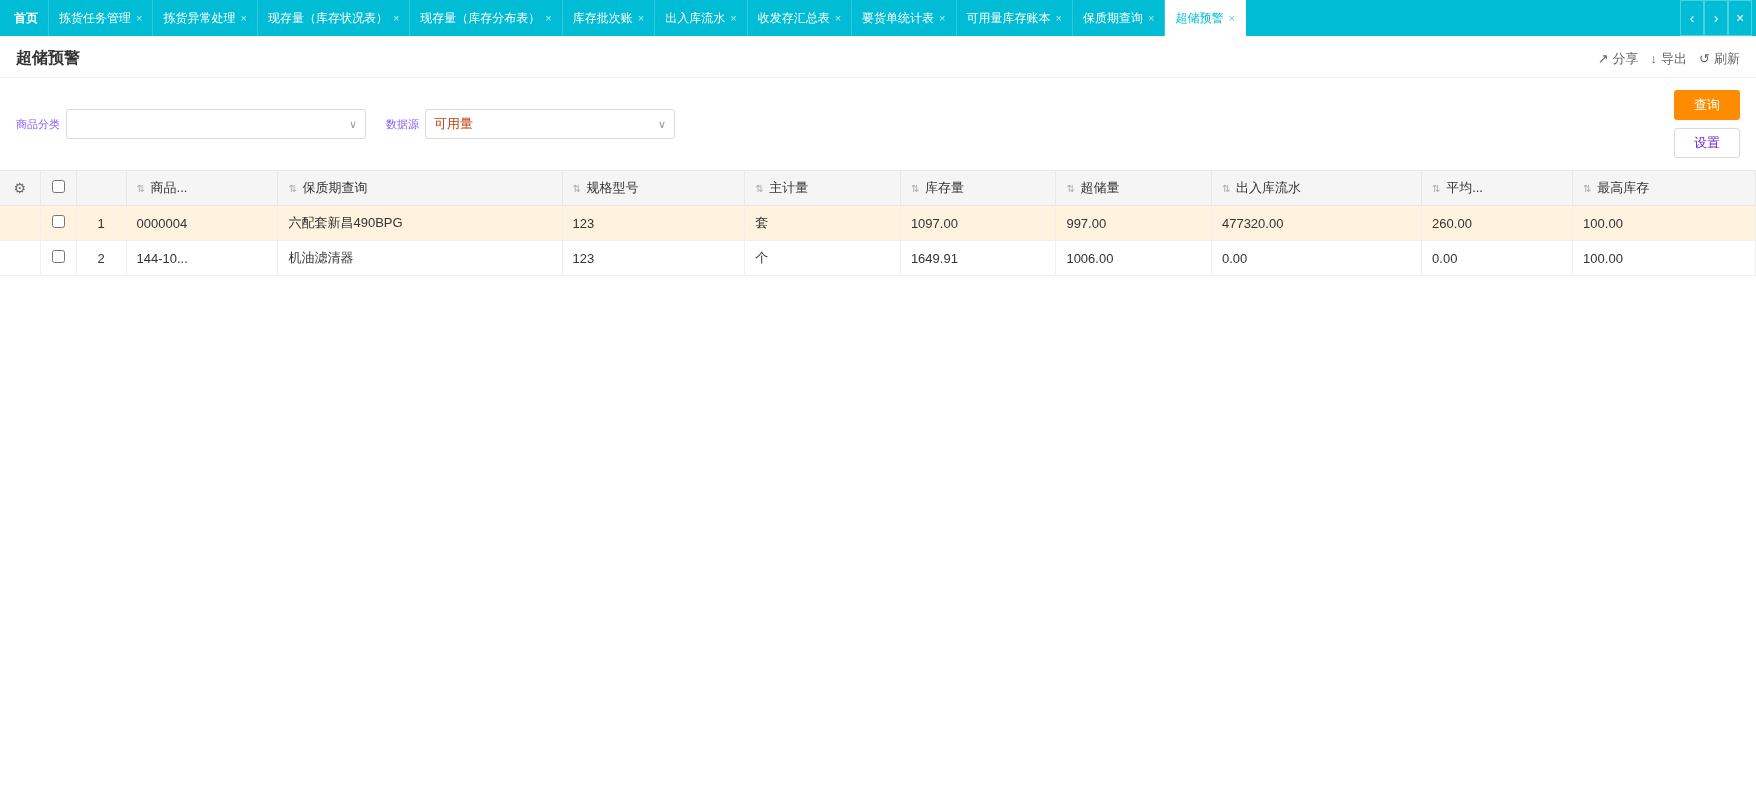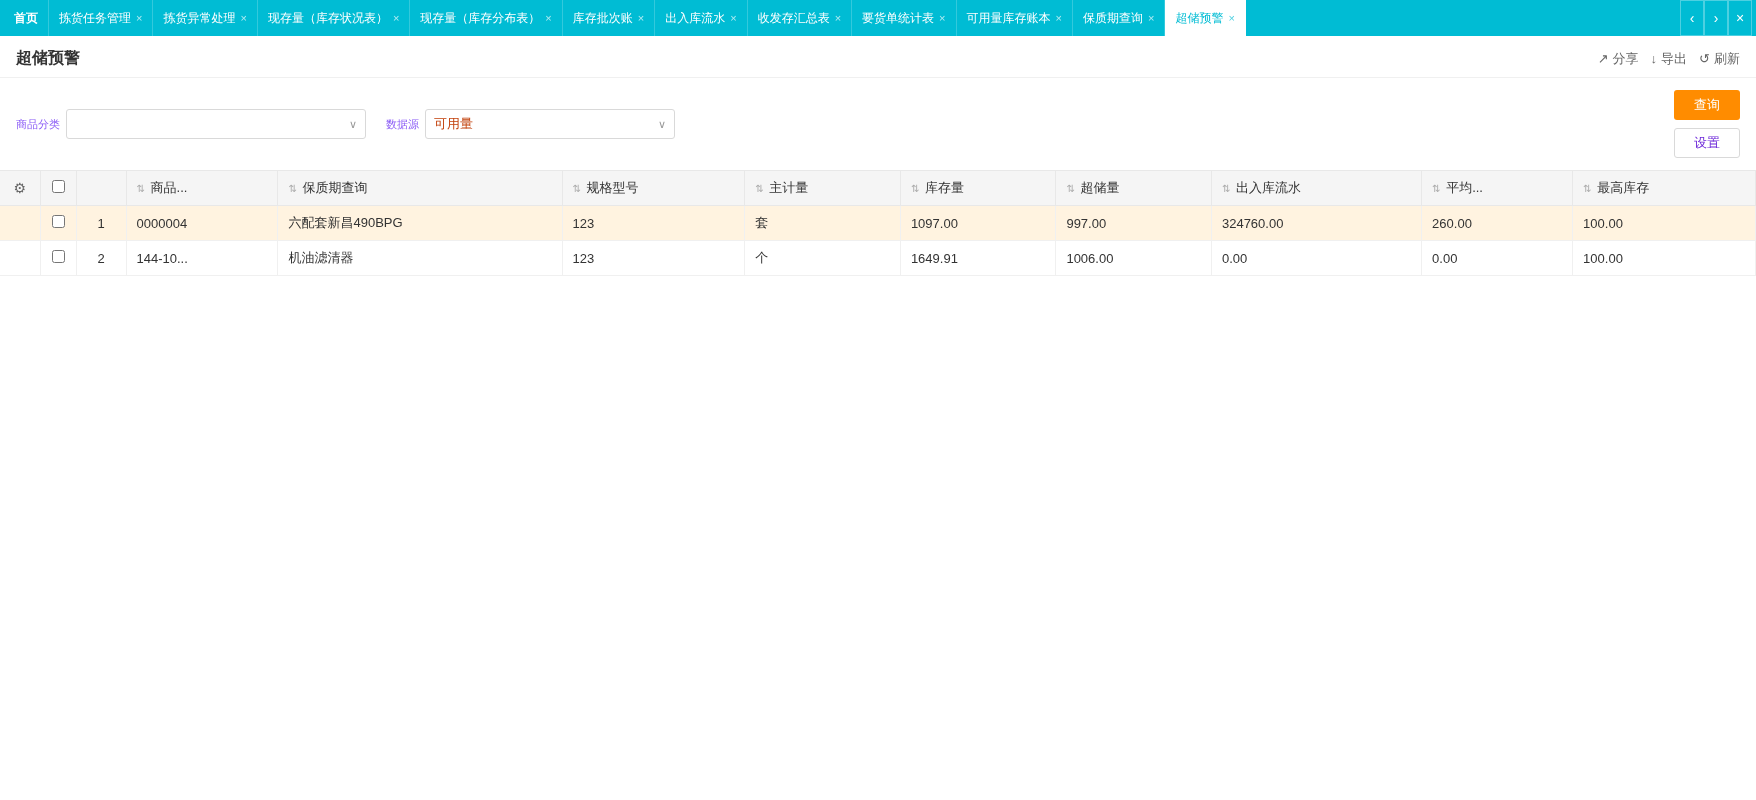--- a/index.html
+++ b/index.html
@@ -324,21 +324,21 @@
     <td class="col-checkbox">
       <input type="checkbox" style="">
     </td>
     <td class="col-index">1</td>
     <td>0000004</td>
     <td>六配套新昌490BPG</td>
     <td>123</td>
     <td>套</td>
     <td>1097.00</td>
     <td>997.00</td>
-    <td>324760.00</td>
+    <td>477320.00</td>
     <td>260.00</td>
     <td>100.00</td>
   </tr>
           <tr>
     <td class="col-settings-icon"></td>
     <td class="col-checkbox">
       <input type="checkbox" style="">
     </td>
     <td class="col-index">2</td>
     <td>144-10...</td>

